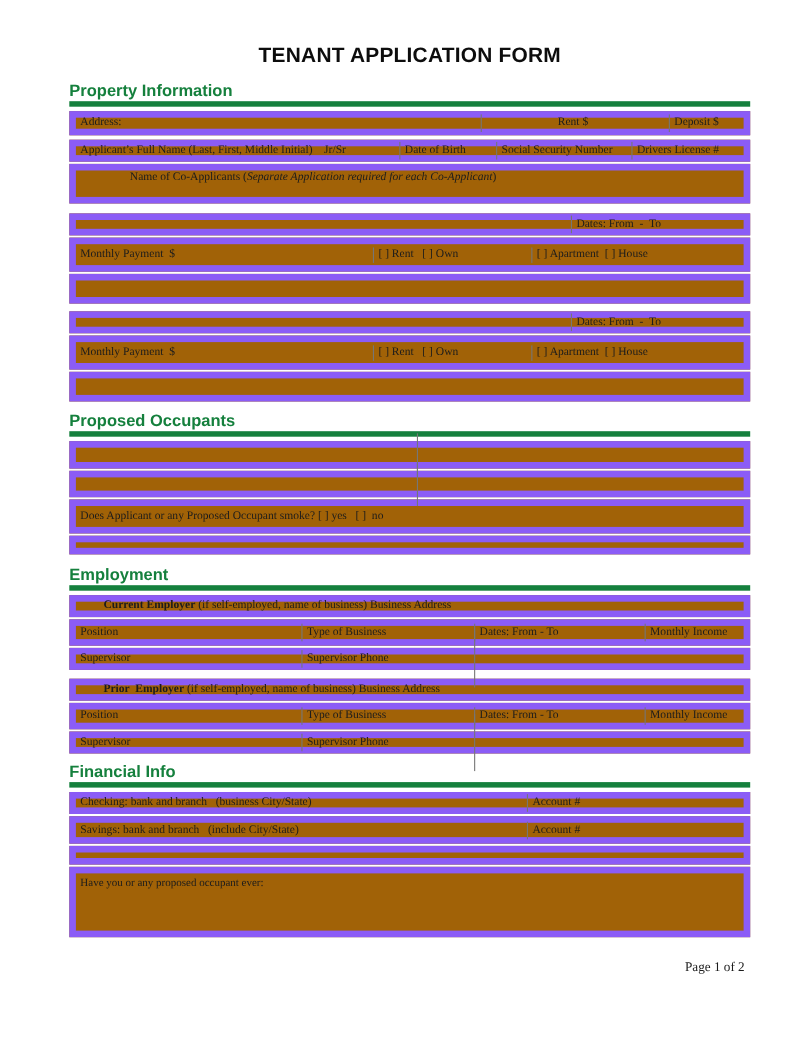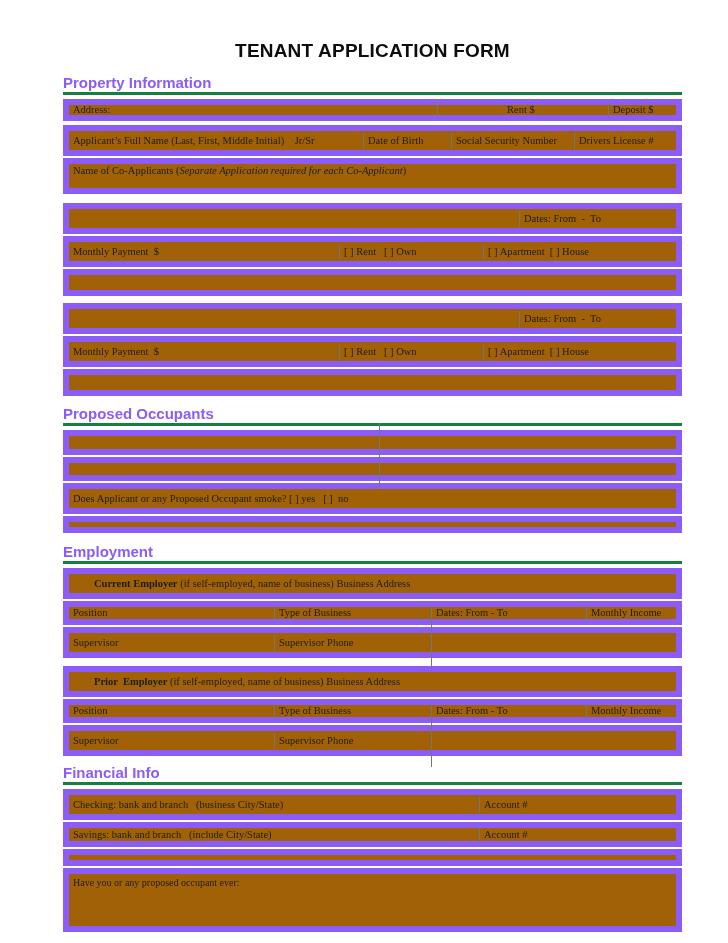--- a/index.html
+++ b/index.html
@@ -16,23 +16,23 @@
 
   .title {
     text-align:center;
     font:700 19px "Liberation Sans","DejaVu Sans",sans-serif;
     color:#0d0d0d;
     letter-spacing:0.2px;
     line-height:22px;
   }
   .h2 {
     font:700 15px "Liberation Sans","DejaVu Sans",sans-serif;
-    color:#8b5cf6;
+    color:#15803d;
     line-height:17px;
-    border-bottom:3px solid #15803d;
+    border-bottom:5px solid #15803d;
     padding-bottom:1px;
   }
   .mt12{margin-top:12px}.mt9{margin-top:9px}.mt8{margin-top:8px}.mt10{margin-top:10px}
 
   .strip {
     display:flex;
     border:6px solid #8b5cf6;
     margin-top:2px;
     box-sizing:border-box;
     background:#a16207;
@@ -45,31 +45,31 @@
     box-sizing:border-box;
     padding:2px 4px;
     white-space:pre;
     overflow:hidden;
     flex:0 0 auto;
   }
   .cell + .cell { border-left:1px solid #767676; }
   .grow { flex:1 1 auto; }
   .b { font-weight:700; }
   .it { font-style:italic; }
-  .inline-row { display:flex; white-space:pre; }
+  .inline-row { display:flex; white-space:pre;margin-left:45px; }
   .sp { flex:0 0 auto; white-space:pre; overflow:hidden; }
   .small { font-size:10px; line-height:11.5px; }
   .footer {
     text-align:right;
     font-size:12px;
     margin-top:20px;
     padding-right:5px;
     color:#1c1c1c;
   }
-  .h26{height:31px}.h25{height:25px}.h24{height:24px}.h22{height:22px}.h36{height:36px}
+  .h26{height:20px}.h25{height:25px}.h24{height:24px}.h22{height:22px}.h36{height:36px}
   .h15{height:31px}.h27{height:27px}.h17{height:17px}.h50{height:64px}
 </style>
 </head>
 <body>
 
 <div class="doc">
   <div class="content">
 
     <div class="title">TENANT APPLICATION FORM</div>
 

